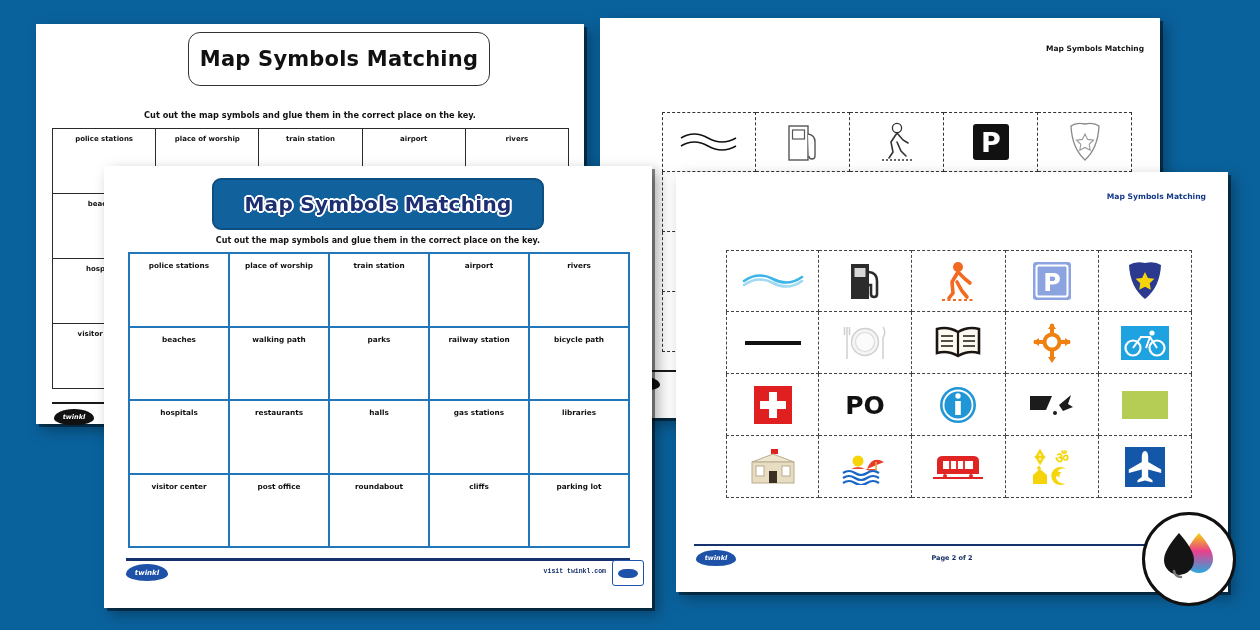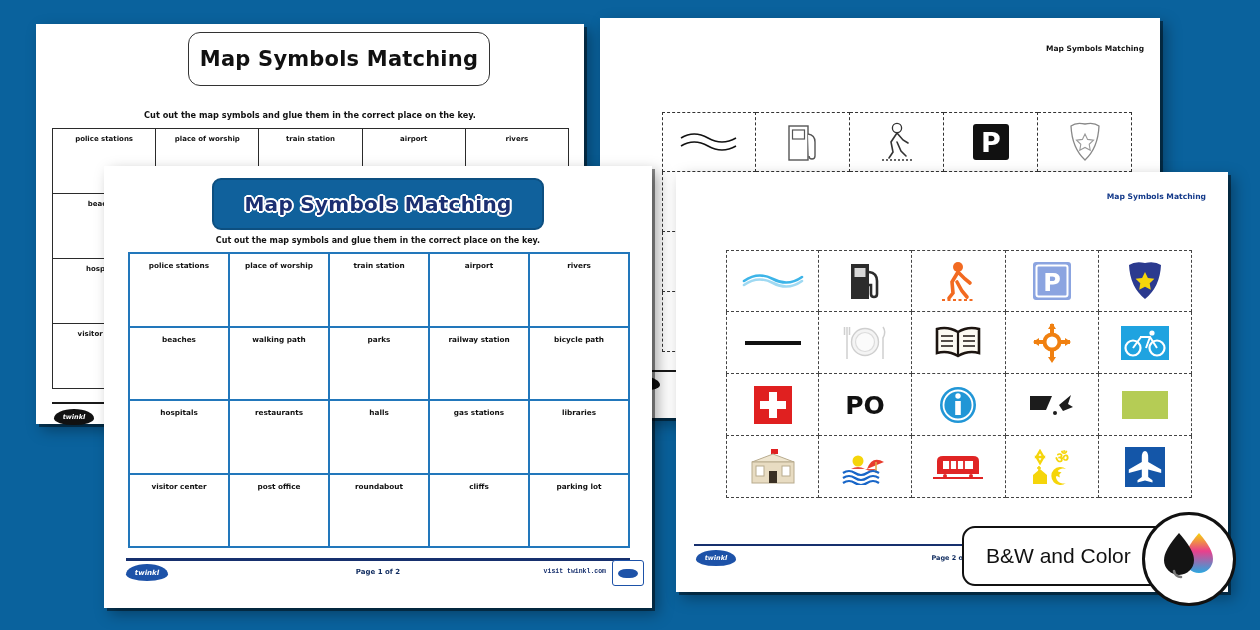--- a/index.html
+++ b/index.html
@@ -634,30 +634,26 @@
       <div class="key-cell">
           <span class="lab">cliffs</span>
         </div>
       <div class="key-cell">
           <span class="lab">parking lot</span>
         </div>
     </div>
 
     <div class="key-foot-rule"></div>
     <div class="key-logo">twinkl</div>
-    <div class="key-page">Page 1 of 2</div>
     <div class="key-visit">visit twinkl.com</div>
     <div class="key-stamp">
       <span class="pill"></span>
     </div>
   </div>
 
-  <div id="bw-color-badge">
-    <span class="lbl">B&amp;W and Color</span>
-  </div>
   <div class="badge-circle">
     <svg width="64" height="64" viewBox="0 0 64 64">
       <defs>
         <linearGradient id="cmy" x1="0" y1="0" x2="0" y2="1">
           <stop offset="0%" stop-color="#f5d50a"></stop>
           <stop offset="45%" stop-color="#ea3f8c"></stop>
           <stop offset="100%" stop-color="#2aa8e0"></stop>
         </linearGradient>
       </defs>
       <path d="M42 6 q14 16 14 26 a14 14 0 0 1 -28 0 q0 -10 14 -26z" fill="url(#cmy)"></path>

